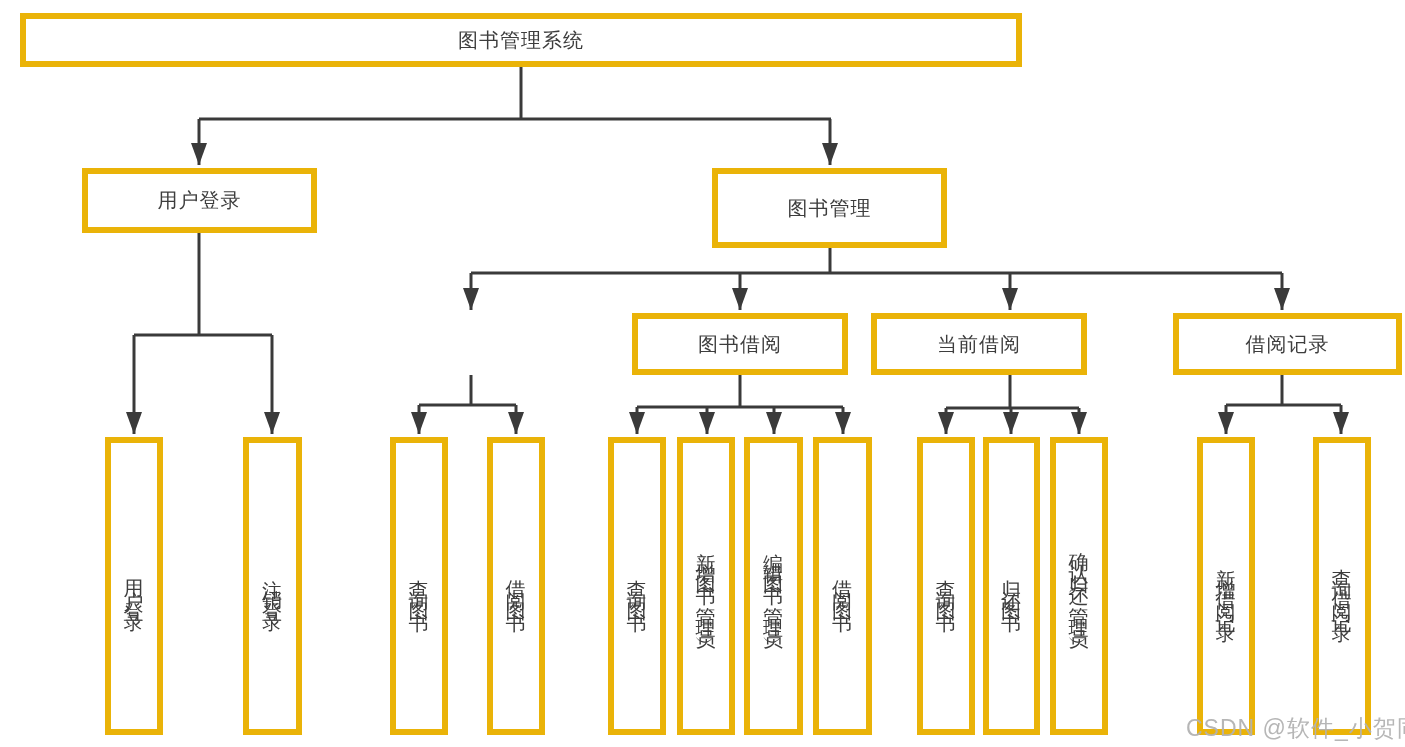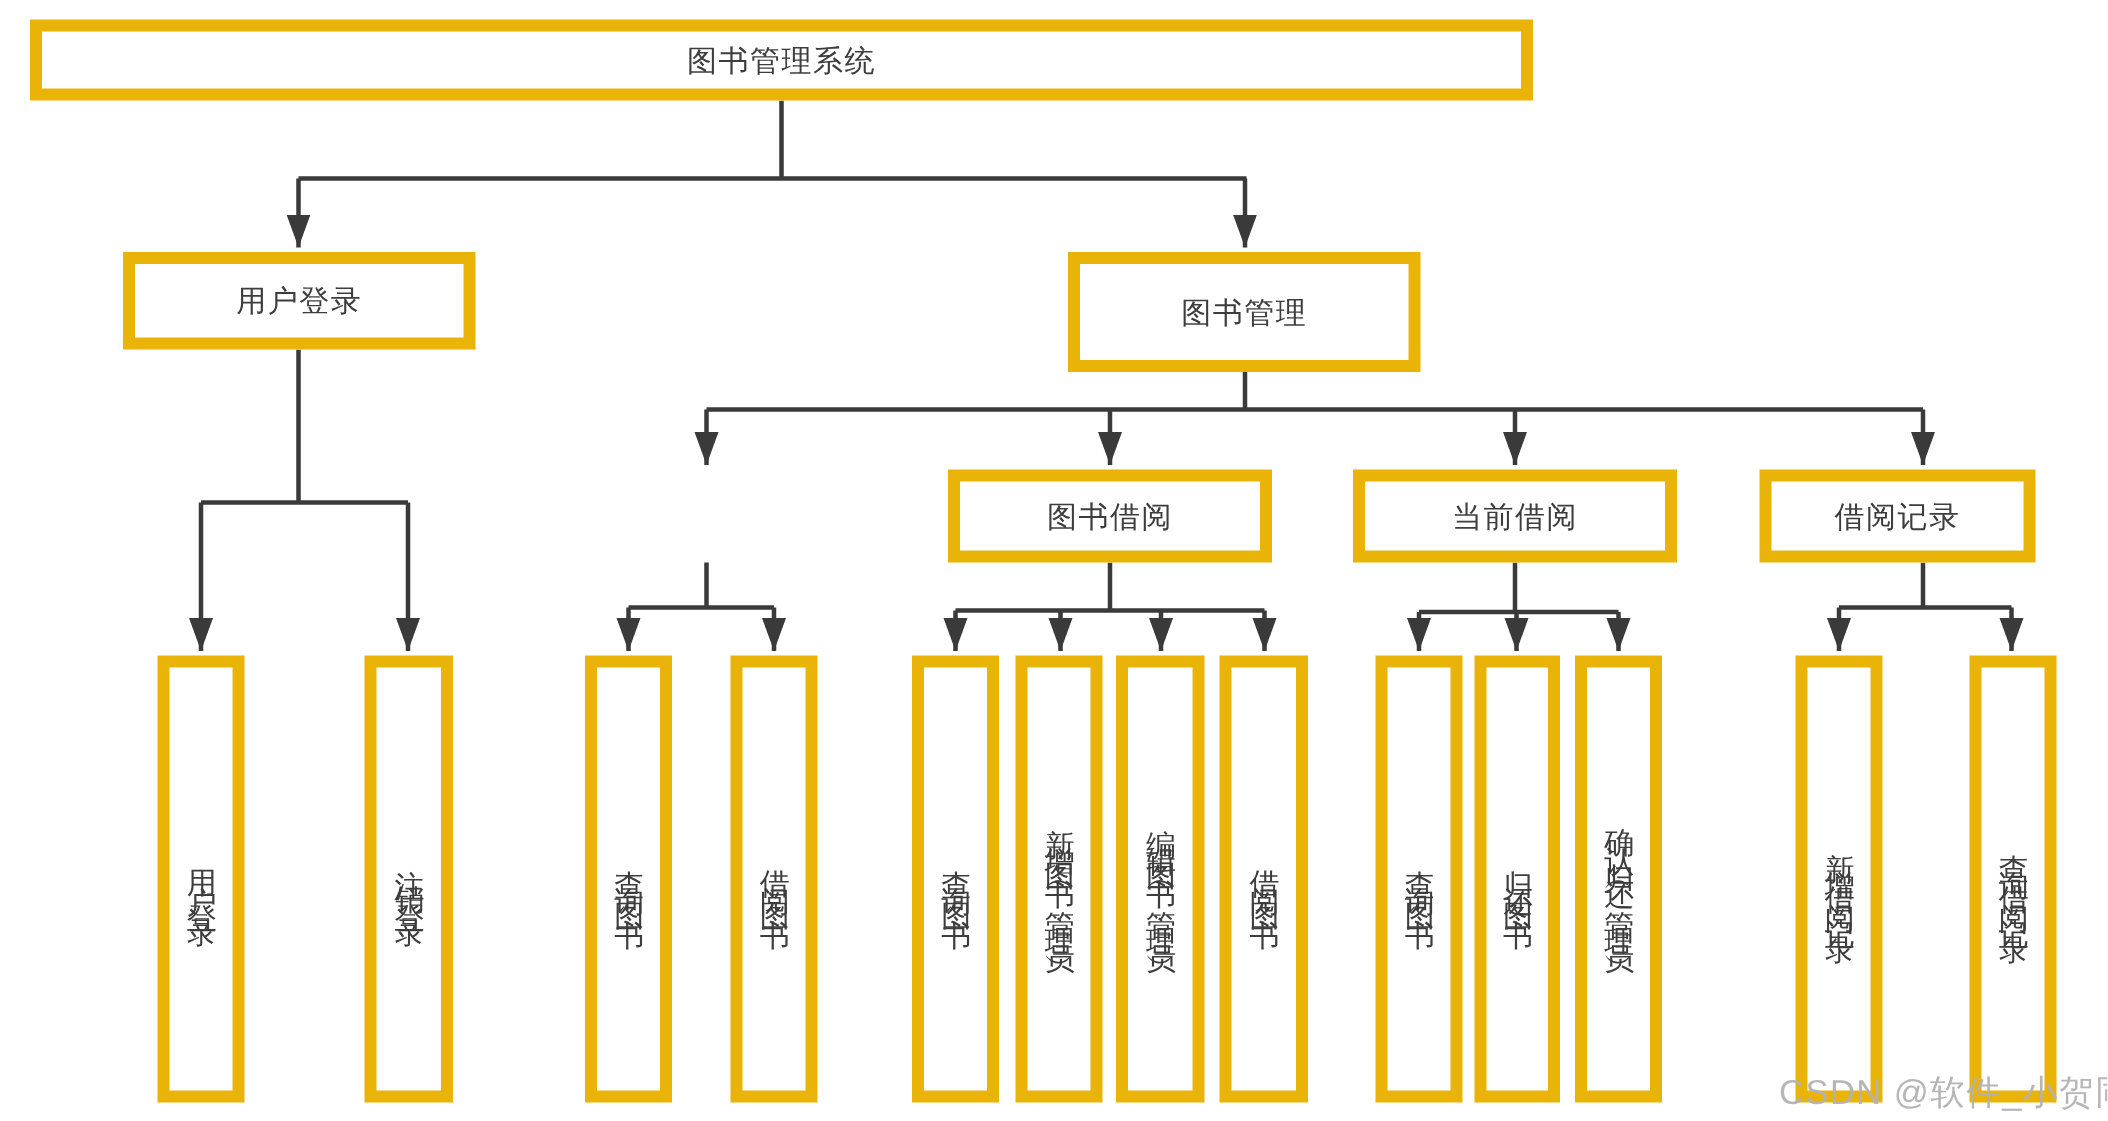--- a/index.html
+++ b/index.html
@@ -7,21 +7,21 @@
     position:relative;
     width:1405px; height:747px;
     background:#ffffff;
     font-family:"Liberation Sans", sans-serif;
     overflow:hidden;
   }
   #wires { position:absolute; left:0; top:0; width:1405px; height:747px; }
   .node {
     position:absolute;
     box-sizing:border-box;
-    border:8px solid #eab308;
+    border:6px solid #eab308;
     background:#ffffff;
     display:flex;
     align-items:center;
     justify-content:center;
     color:#3d3d3d;
   }
   .h-node { font-size:20px; letter-spacing:1px; }
   .v-node span {
     writing-mode:vertical-rl;
     text-orientation:mixed;
@@ -102,24 +102,24 @@
   <div class="node h-node" style="left:82px; top:168px; width:235px; height:65px;">
     <span>用户登录</span>
   </div>
   <div class="node h-node" style="left:712px; top:168px; width:235px; height:80px;">
     <span>图书管理</span>
   </div>
 
   <div class="node h-node" style="left:632px; top:313px; width:216px; height:62px;">
     <span>图书借阅</span>
   </div>
-  <div class="node h-node" style="left:902px; top:313px; width:216px; height:62px;">
+  <div class="node h-node" style="left:871px; top:313px; width:216px; height:62px;">
     <span>当前借阅</span>
   </div>
-  <div class="node h-node" style="left:1173px; top:313px; width:184px; height:62px;font-family:Liberation Serif, serif;">
+  <div class="node h-node" style="left:1173px; top:313px; width:229px; height:62px;font-family:Liberation Serif, serif;">
     <span>借阅记录</span>
   </div>
 
   <div class="node v-node" style="left:105px; top:437px; width:58px; height:298px;">
     <span>用户登录</span>
   </div>
   <div class="node v-node" style="left:243px; top:437px; width:59px; height:298px;">
     <span>注销登录</span>
   </div>
 

